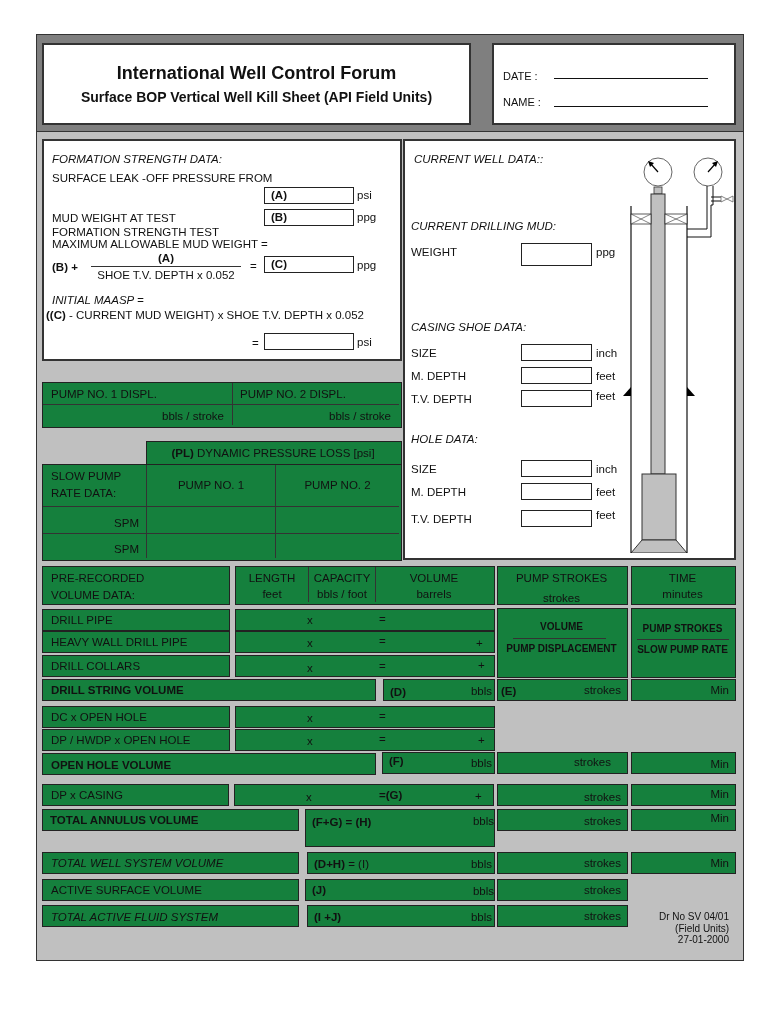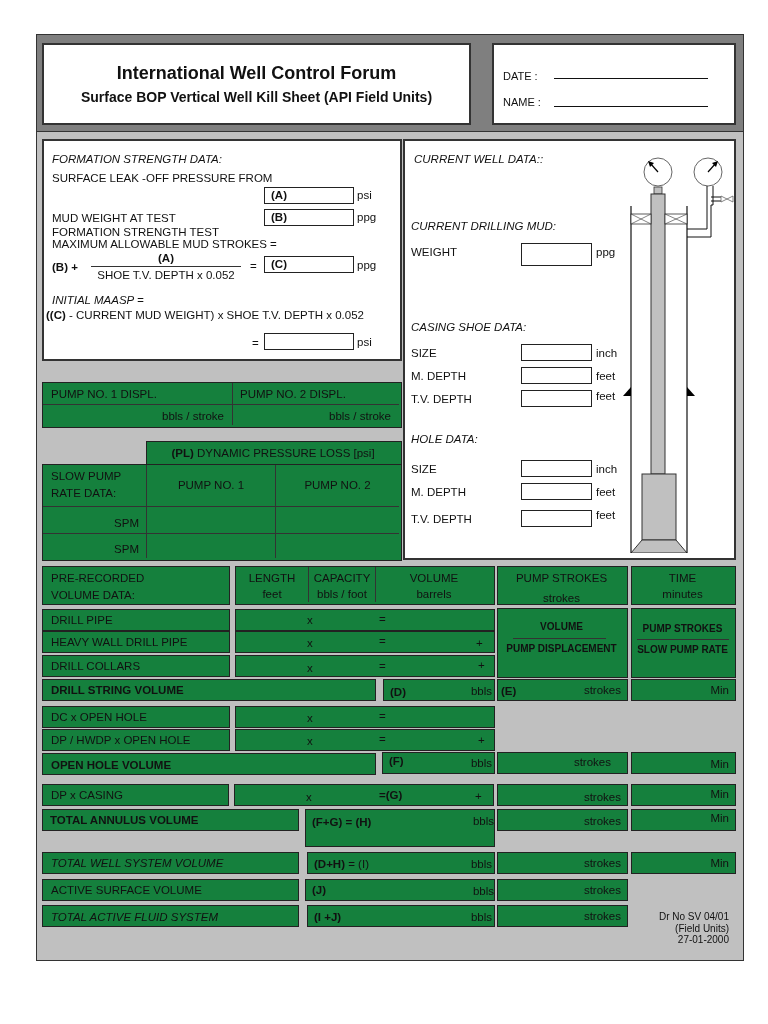--- a/index.html
+++ b/index.html
@@ -43,21 +43,21 @@
   <div class="t" style="left:8px;top:44px;margin-top:40px;">FORMATION STRENGTH TEST</div>
   <div class="fld" style="left:220px;top:46px;width:90px;">
       <span>(A)</span>
     </div>
   <div class="t" style="left:313px;top:47px;">psi</div>
   <div class="t" style="left:8px;top:70px;">MUD WEIGHT  AT TEST</div>
   <div class="fld" style="left:220px;top:68px;width:90px;">
       <span>(B)</span>
     </div>
   <div class="t" style="left:313px;top:69px;">ppg</div>
-  <div class="t" style="left:8px;top:96px;">MAXIMUM ALLOWABLE MUD STROKES =</div>
+  <div class="t" style="left:8px;top:96px;">MAXIMUM ALLOWABLE MUD WEIGHT =</div>
   <div class="t b" style="left:8px;top:119px;">(B) +</div>
   <div class="t b c" style="left:47px;width:150px;top:110px;">(A)</div>
   <div class="abs" style="left:47px;top:125px;width:150px;border-top:1px solid #333;"></div>
   <div class="t c" style="left:47px;width:150px;top:127px;">SHOE T.V. DEPTH x 0.052</div>
   <div class="t" style="left:206px;top:118px;">=</div>
   <div class="fld" style="left:220px;top:115px;width:90px;">
       <span>(C)</span>
     </div>
   <div class="t" style="left:313px;top:117px;">ppg</div>
   <div class="t bi" style="left:8px;top:152px;">INITIAL MAASP =</div>

